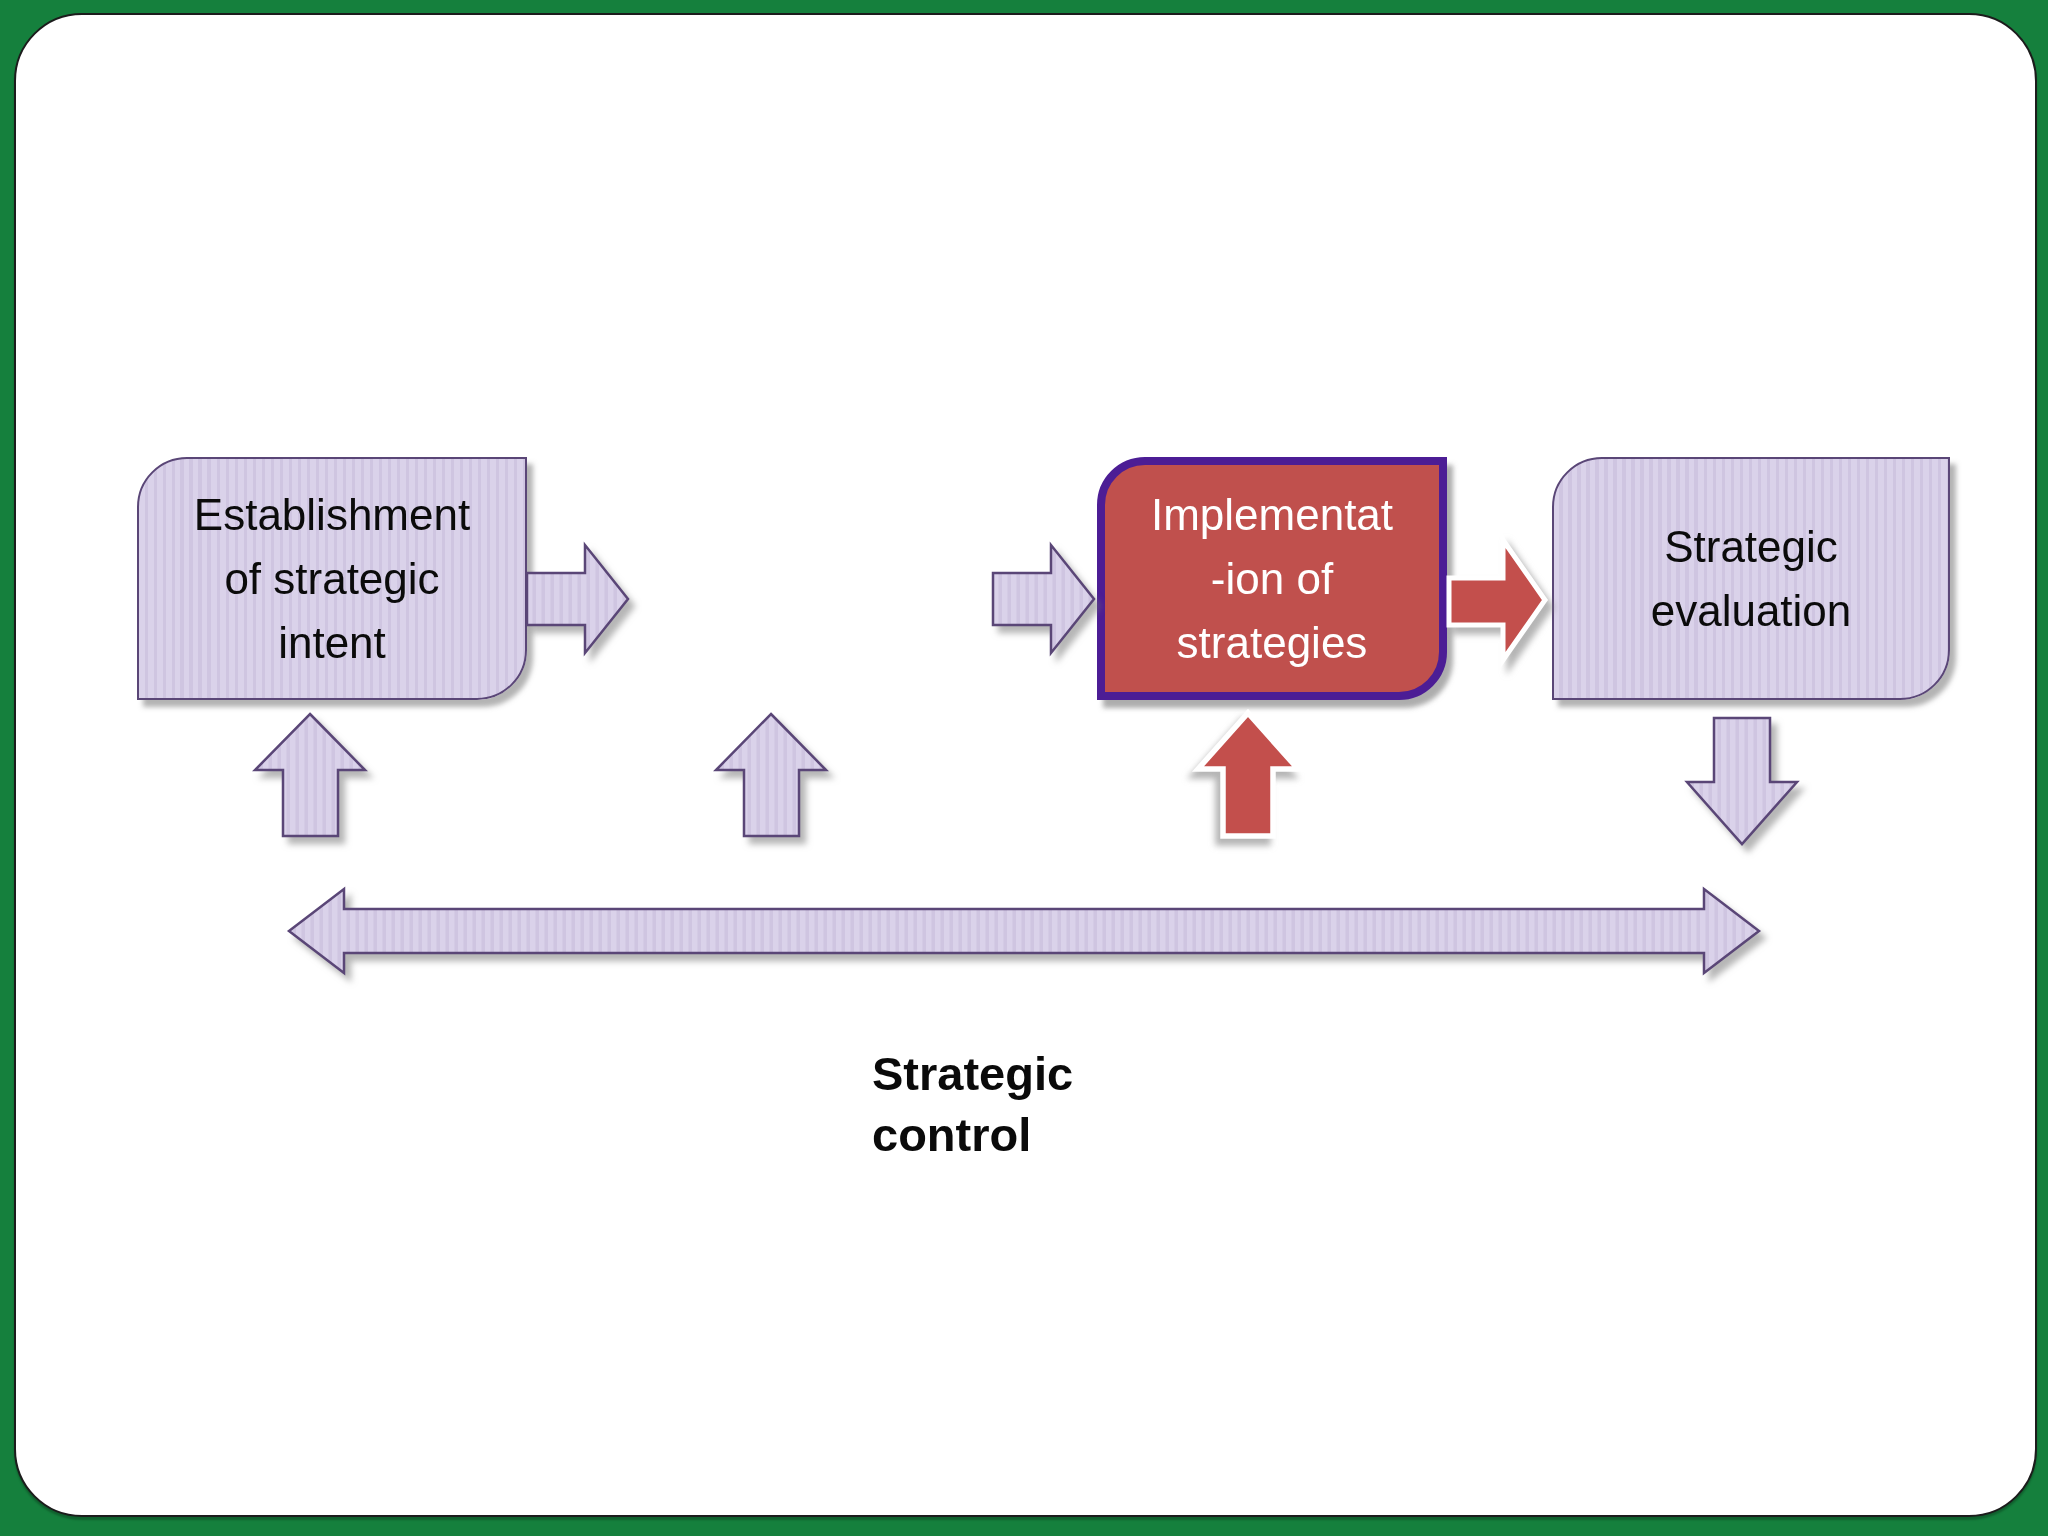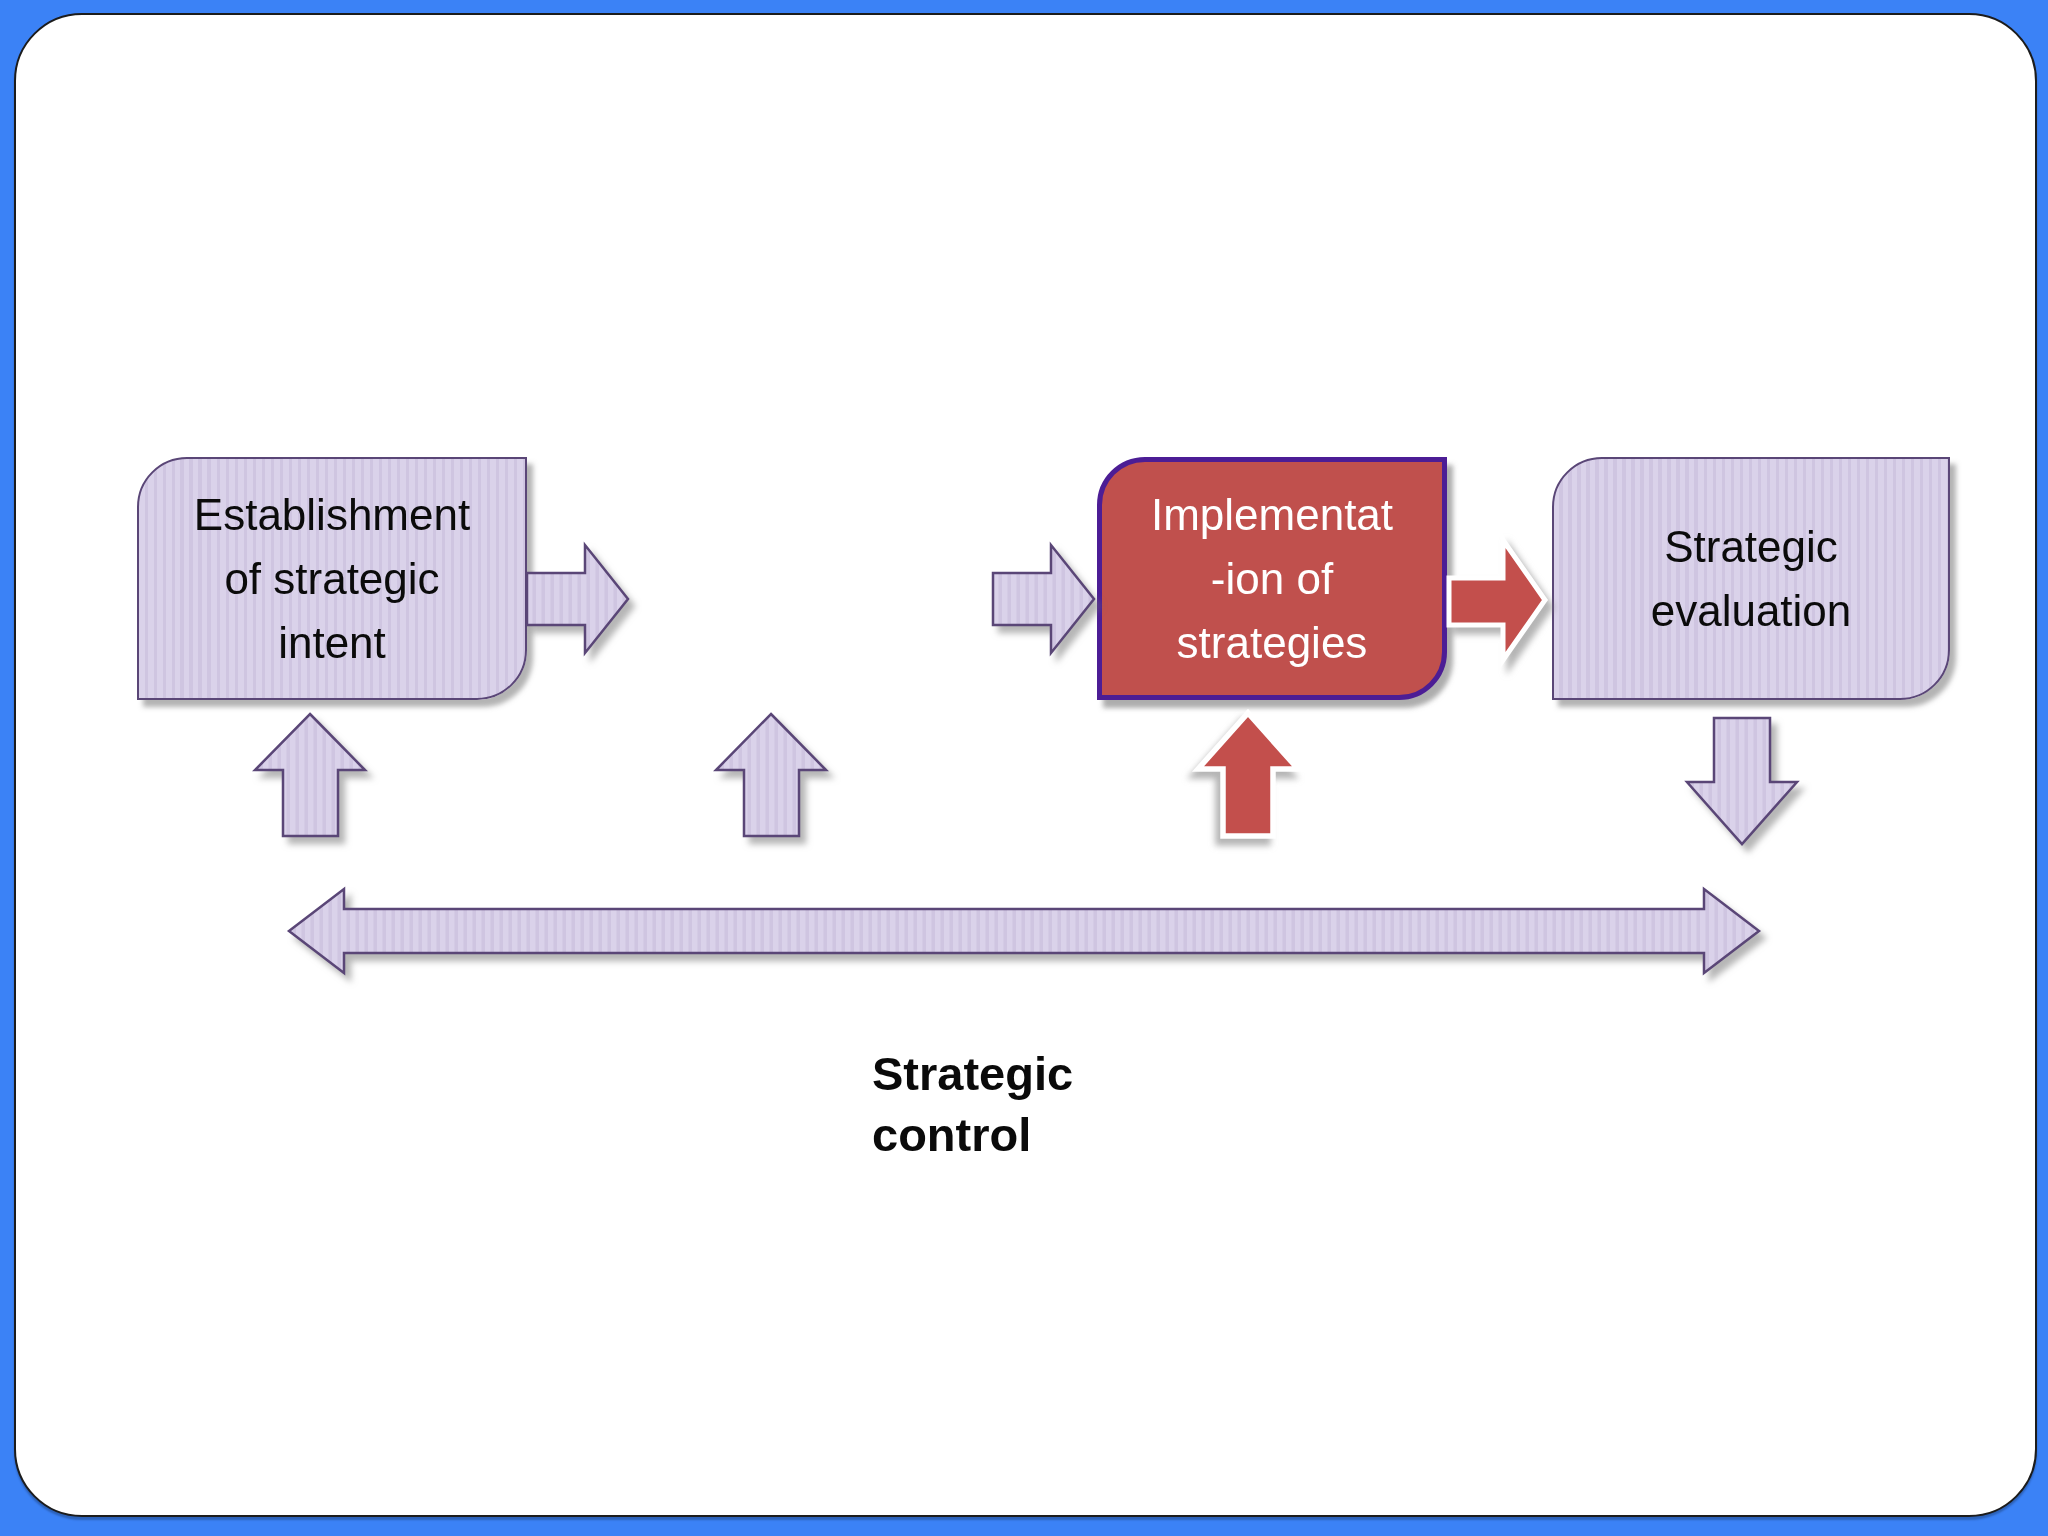--- a/index.html
+++ b/index.html
@@ -1,19 +1,19 @@
 <!DOCTYPE html>
 <html><head>
 <meta charset="utf-8">
 <style>
   html,body{margin:0;padding:0;background:#ffffff;}
   .canvas{
     position:relative;
     width:2048px;height:1536px;
-    background:#3b82f6;
+    background:#15803d;
     font-family:"Liberation Sans","DejaVu Sans",sans-serif;
     overflow:hidden;
   }
   .slide-frame{
     position:absolute;left:14px;top:13px;width:2019px;height:1500px;
     border:2px solid #1c1c1c;border-radius:68px;
     box-shadow:0 3px 2px rgba(0,0,0,.25);
     background:#ffffff;
   }
   .process-box{
@@ -29,21 +29,21 @@
   }
   .process-box .box-label{
     white-space:pre-line;
     font-size:44px;line-height:64px;
   }
   .box-establishment{left:137px;width:390px;}
   .box-formulation{left:630px;width:362px;}
   .box-implementation{
     left:1097px;width:350px;
     background:#c0504d;
-    border:5px solid #4c1d95;
+    border:8px solid #4c1d95;
     border-radius:48px 0 48px 0;
     box-shadow:6px 8px 5px rgba(105,105,105,.55);
     color:#ffffff;
   }
   .box-evaluation{left:1552px;width:398px;}
   svg{overflow:visible;display:block;position:absolute;}
   .shadow-purple{filter:drop-shadow(6px 7px 3px rgba(110,110,110,.5));}
   .shadow-red{filter:drop-shadow(6px 7px 3px rgba(120,120,120,.55));}
   .shadow-red-left{filter:drop-shadow(-5px 7px 3px rgba(120,120,120,.55));}
   .control-label{

